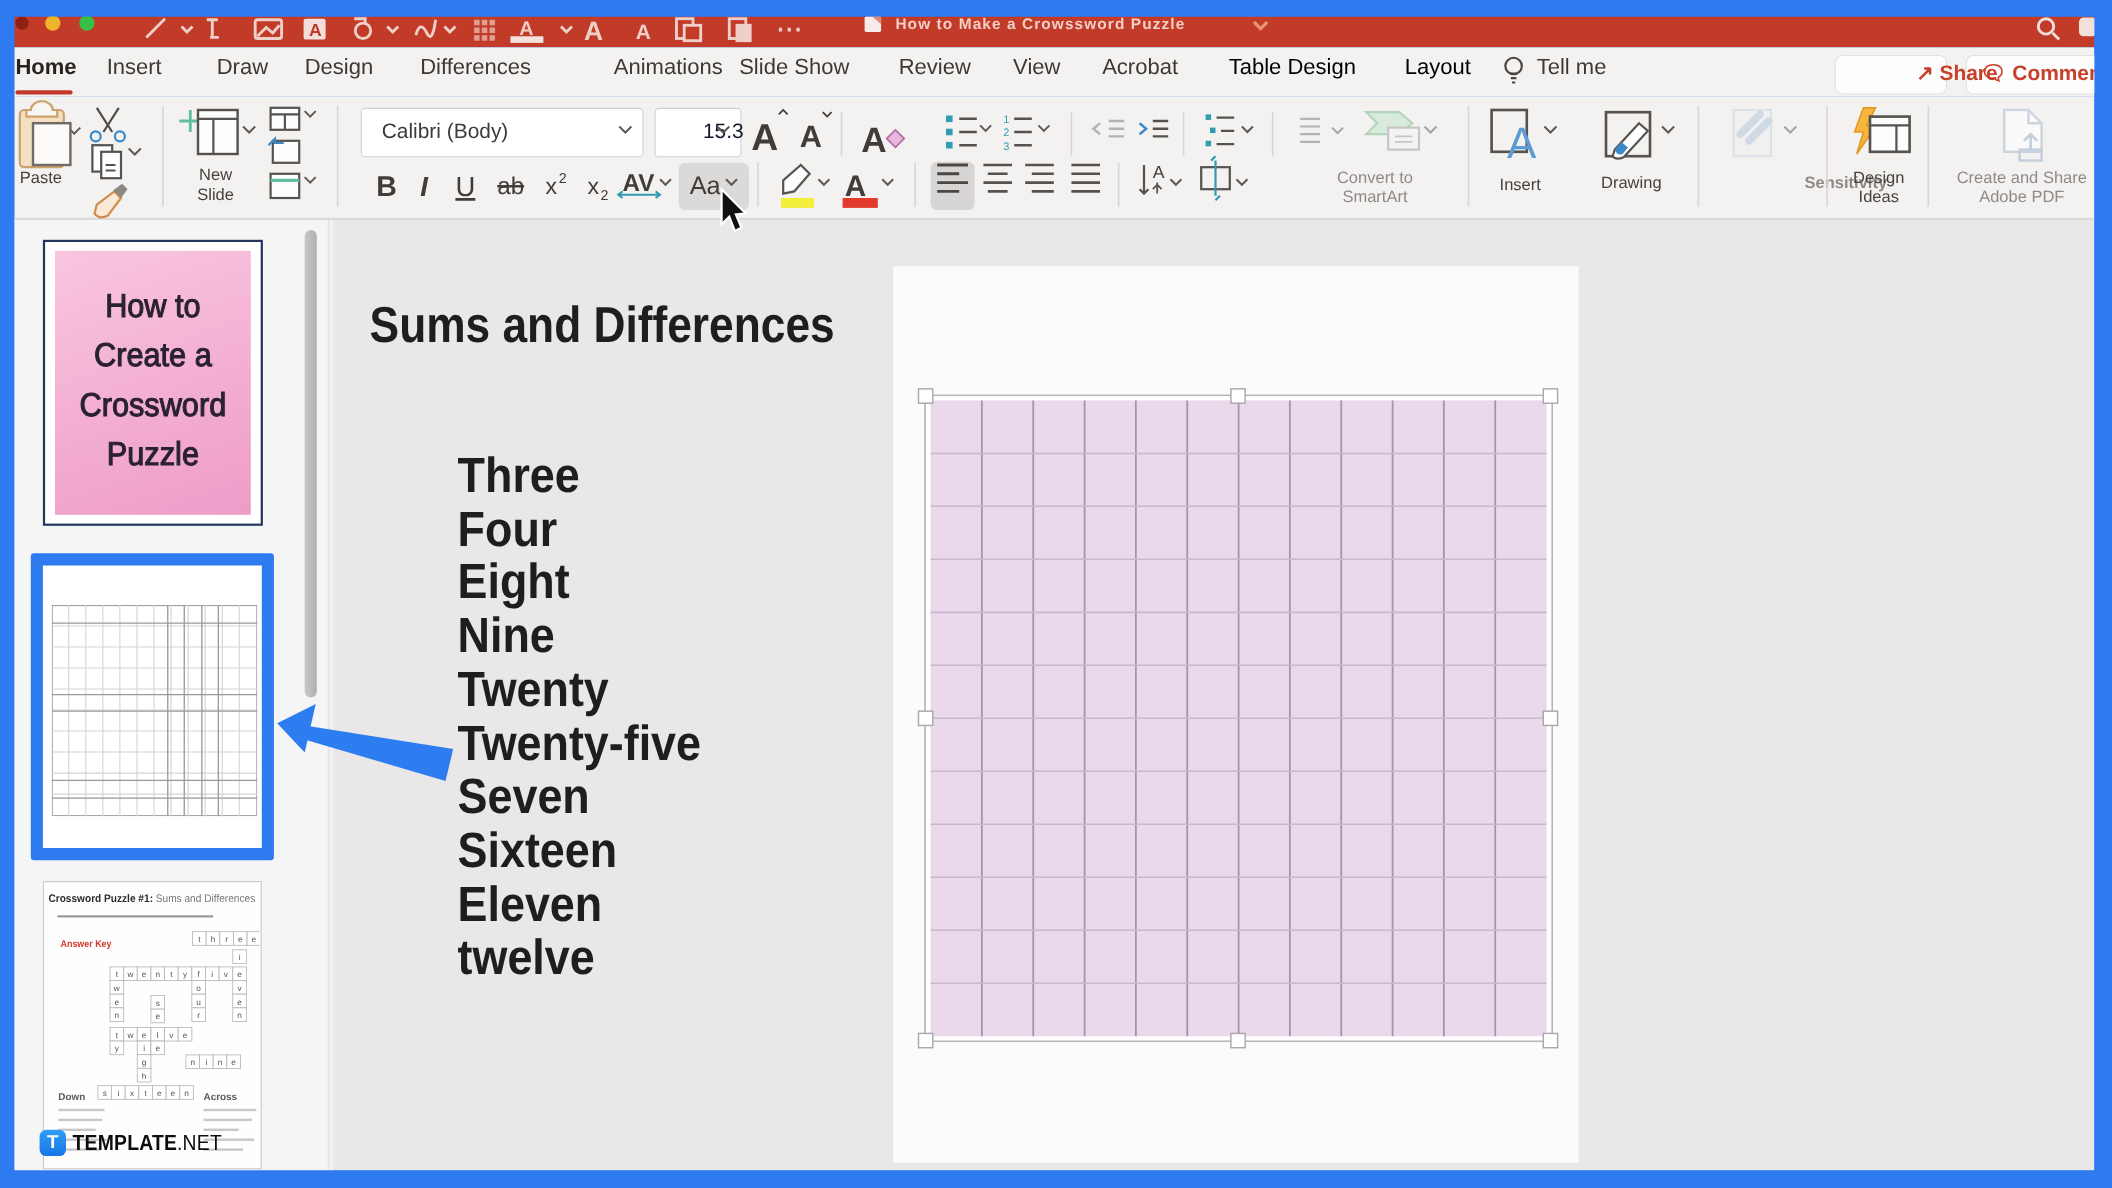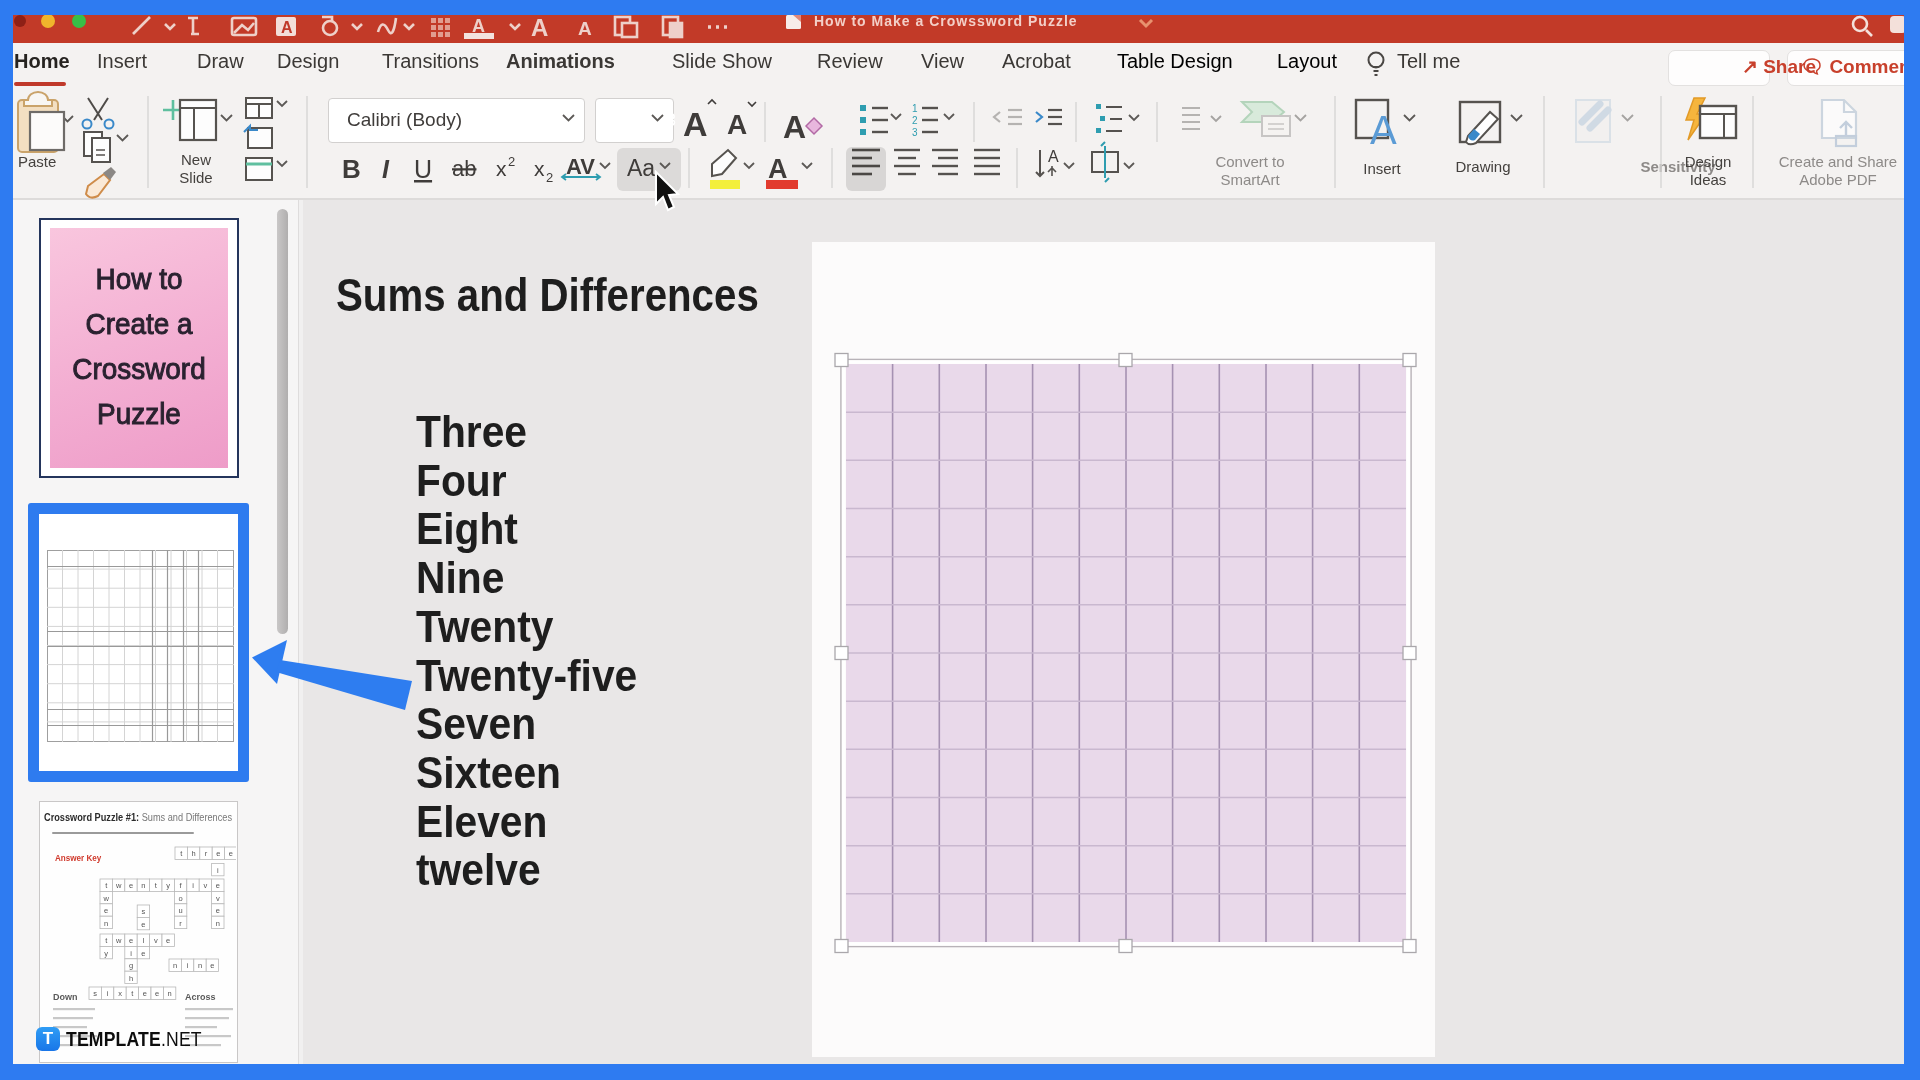--- a/index.html
+++ b/index.html
@@ -27,22 +27,22 @@
   <div id="canvas" class="a"></div>
   <div id="whiterect" class="a"></div>
   <div id="panel" class="a"></div>
   <div class="a" style="left:299px;top:200px;width:4px;height:864px;background:#f1f0f0;"></div>
 
   <div class="tab" style="left:14px;font-weight:700;color:#262320;">Home</div>
   <div class="a" style="left:14px;top:82px;width:52px;height:4px;background:#c0392b;border-radius:2px;"></div>
   <div class="tab" style="left:97px;">Insert</div>
   <div class="tab" style="left:197px;">Draw</div>
   <div class="tab" style="left:277px;">Design</div>
-  <div class="tab" style="left:382px;">Transitions</div>
-  <div class="tab" style="left:506px;font-weight:bold;">Animations</div>
+  <div class="tab" style="left:382px;">Differences</div>
+  <div class="tab" style="left:558px;">Animations</div>
   <div class="tab" style="left:672px;">Slide Show</div>
   <div class="tab" style="left:817px;">Review</div>
   <div class="tab" style="left:921px;">View</div>
   <div class="tab" style="left:1002px;">Acrobat</div>
   <div class="tab tabred" style="left:1117px;">Table Design</div>
   <div class="tab tabred" style="left:1277px;">Layout</div>
   <div class="tab" style="left:1397px;">Tell me</div>
 
   <div class="a" id="slidetitle" style="left:336px;top:268px;font-size:46px;font-weight:700;color:#1e1e1e;transform:scaleX(0.875);transform-origin:0 0;">Sums and Differences</div>
   <div class="a" id="wordlist" style="left:416px;top:408px;white-space:nowrap;font-size:45px;font-weight:700;color:#1e1e1e;line-height:48.7px;transform:scaleX(0.906);transform-origin:0 0;">
@@ -332,21 +332,21 @@
   <div class="lbl lblg" style="left:1200px;top:153px;width:100px;">Convert to<br>SmartArt</div>
   <div class="lbl" style="left:1352px;top:160px;width:60px;">Insert</div>
   <div class="lbl" style="left:1446px;top:158px;width:74px;">Drawing</div>
   <div class="lbl lblg" style="left:1636px;top:158px;width:84px;font-weight:bold;">Sensitivity</div>
   <div class="lbl" style="left:1678px;top:153px;width:60px;">Design<br>Ideas</div>
   <div class="lbl lblg" style="left:1772px;top:153px;width:132px;">Create and Share<br>Adobe PDF</div>
 
   <div class="combo" style="left:328px;top:98px;width:255px;height:43px;"></div>
   <div class="a" style="left:347px;top:109px;font-size:19px;color:#3f3c3a;z-index:2;">Calibri (Body)</div>
   <div class="combo" style="left:595px;top:98px;width:77px;height:43px;"></div>
-  <div class="a" style="left:639px;top:109px;font-size:19px;color:#ffffff;z-index:2;">15.3</div>
+  <div class="a" style="left:639px;top:109px;font-size:19px;color:#0f172a;z-index:2;">15.3</div>
 
   <div class="a" style="left:617px;top:148px;width:64px;height:43px;background:#dcdad9;border-radius:6px;"></div>
   <div class="a" style="left:846px;top:147px;width:40px;height:44px;background:#d8d6d5;border-radius:6px;"></div>
 
   <svg class="a" style="left:0;top:88px;z-index:10;" width="1920" height="112" viewBox="0 0 1920 112">
 
     <g stroke="#d9d7d6" stroke-width="1.5">
       <line x1="148" y1="8" x2="148" y2="100"></line>
       <line x1="307" y1="8" x2="307" y2="100"></line>
       <line x1="765" y1="14" x2="765" y2="54"></line>

